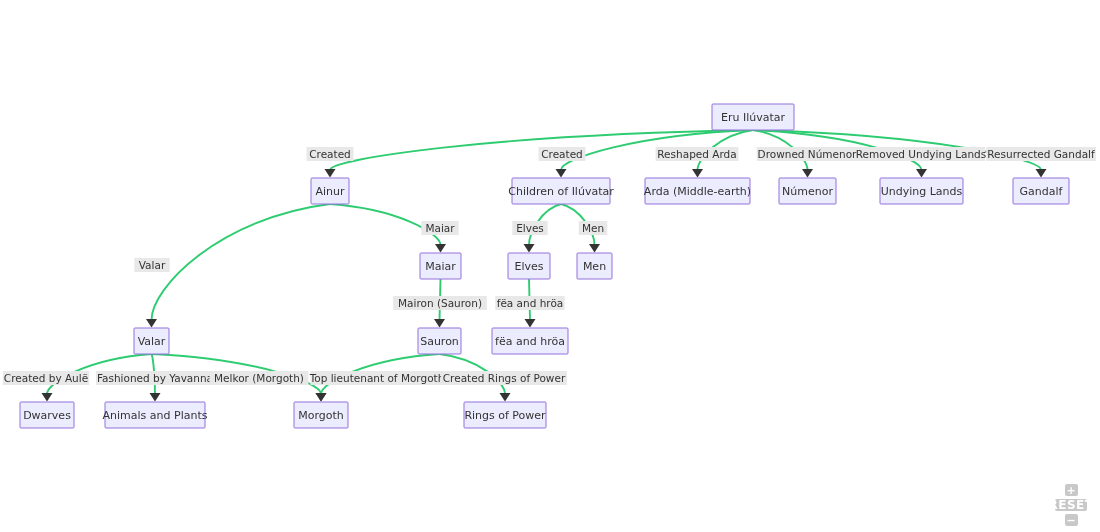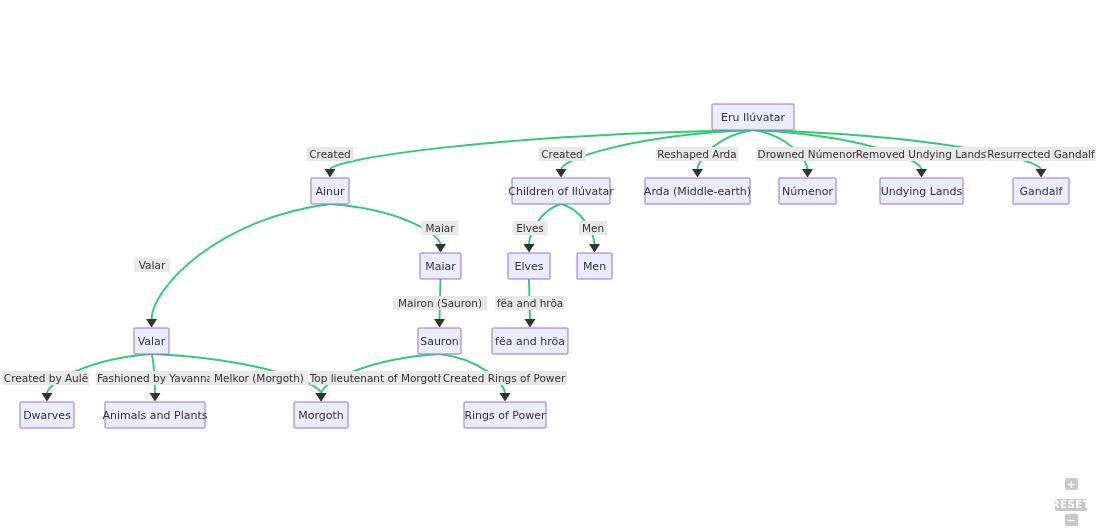--- a/index.html
+++ b/index.html
@@ -87,23 +87,22 @@
     justify-content: center;
   }
   .zoom-btn.plusminus {
     width: 13px;
     height: 12px;
     font-size: 11px;
   }
   .zoom-btn.reset {
     width: 32px;
     height: 12px;
-    font-size: 10px;
+    font-size: 12px;
     letter-spacing: 0.5px;
-    margin-top: 6px;
   }
 </style>
 </head>
 <body>
 
 <div id="graph-root">
   <svg class="graph-svg" id="graph-svg" viewBox="0 0 1100 532" xmlns="http://www.w3.org/2000/svg">
     <g id="edges-layer">
         <path d="M 753 130 C 490.74 134.8, 330 158.8, 330 170" class="edge-path"></path>
         <path d="M 753 130 C 633.96 134.8, 561 158.8, 561 170" class="edge-path"></path>

